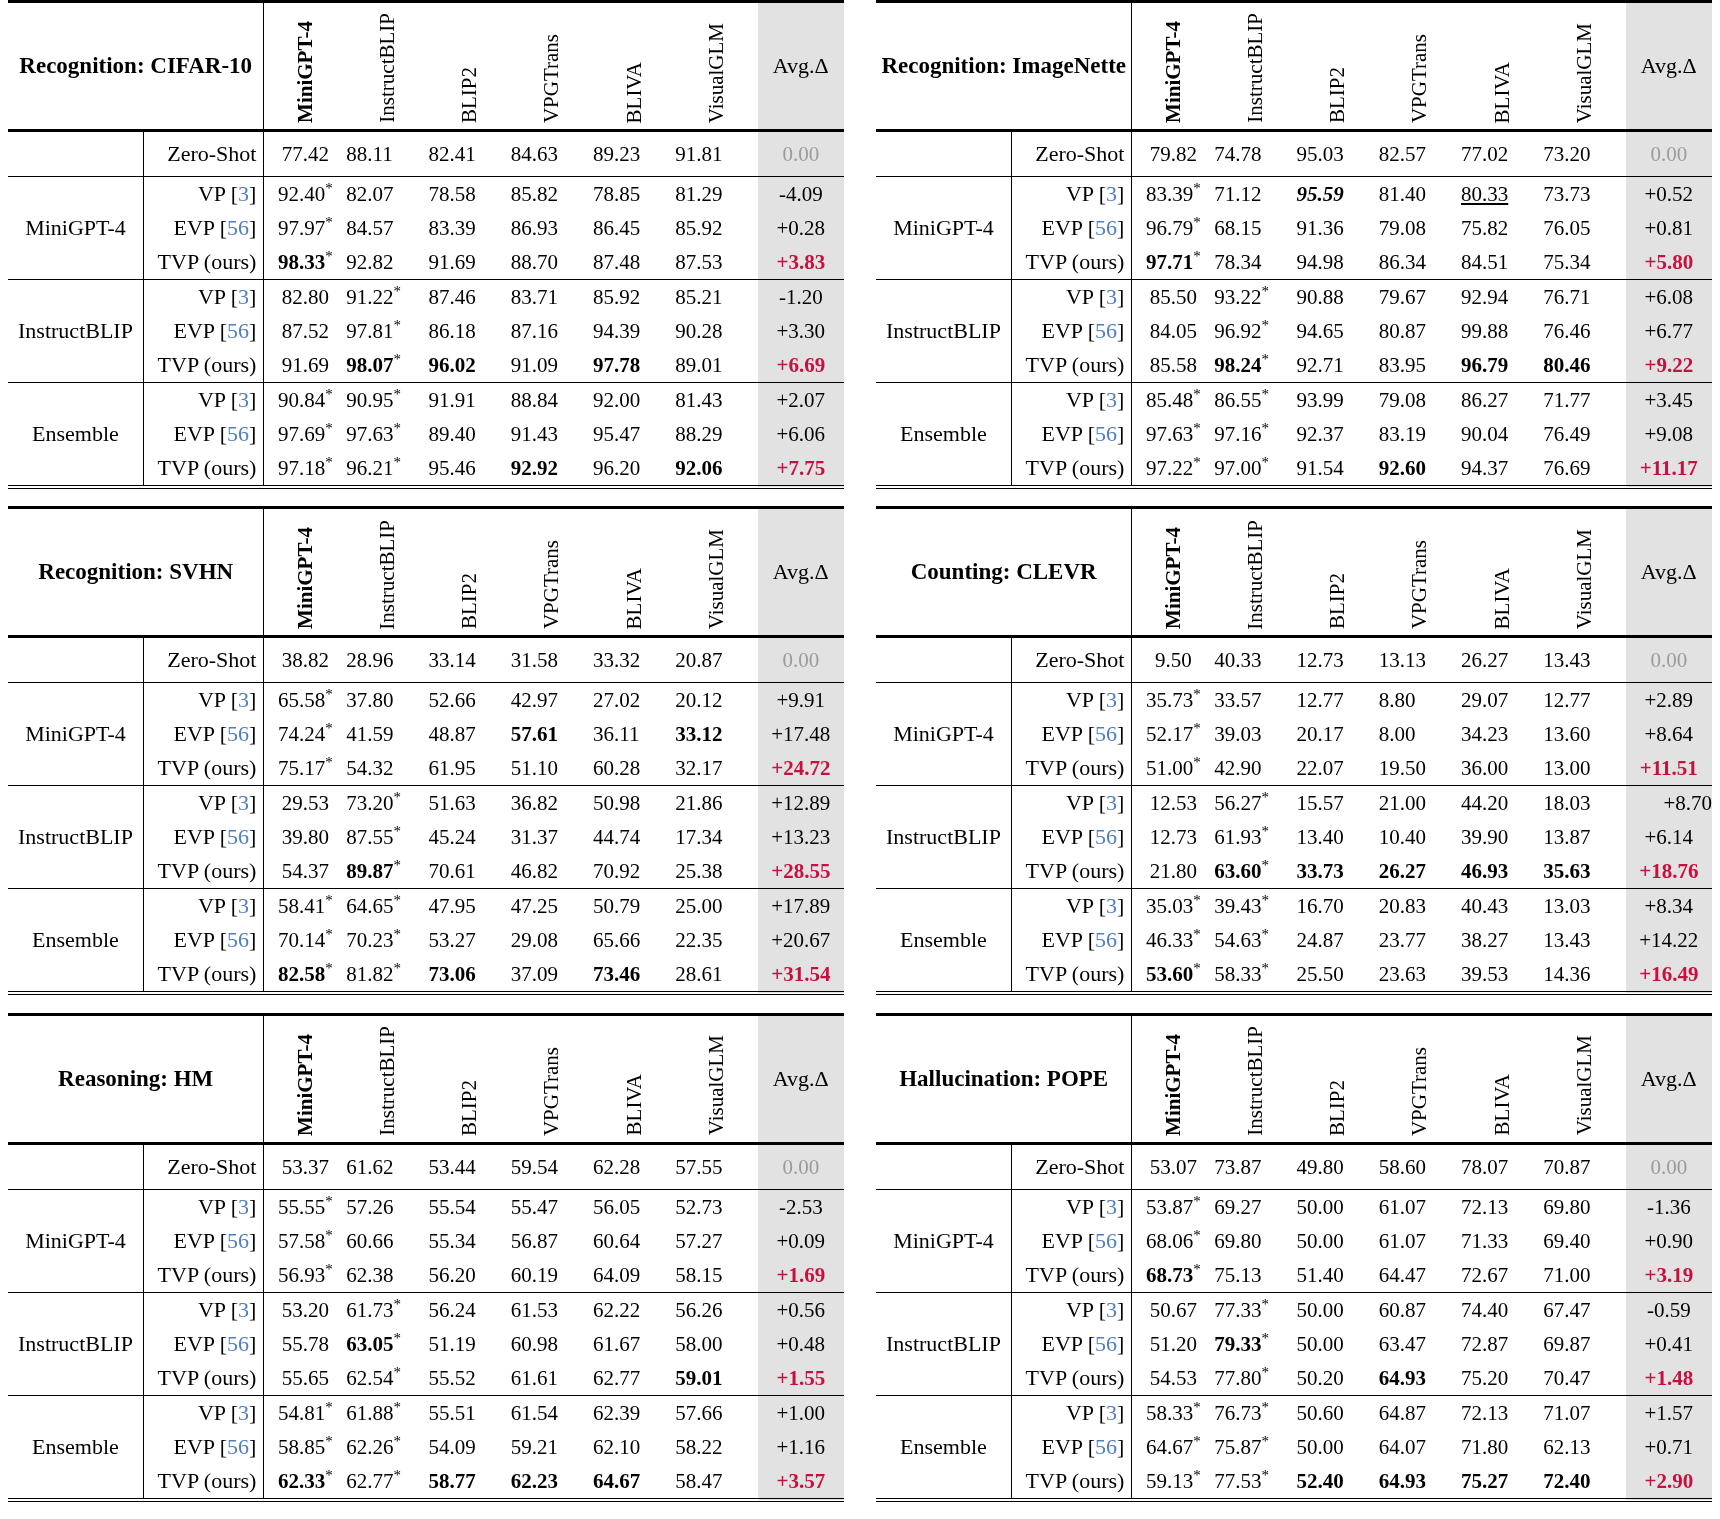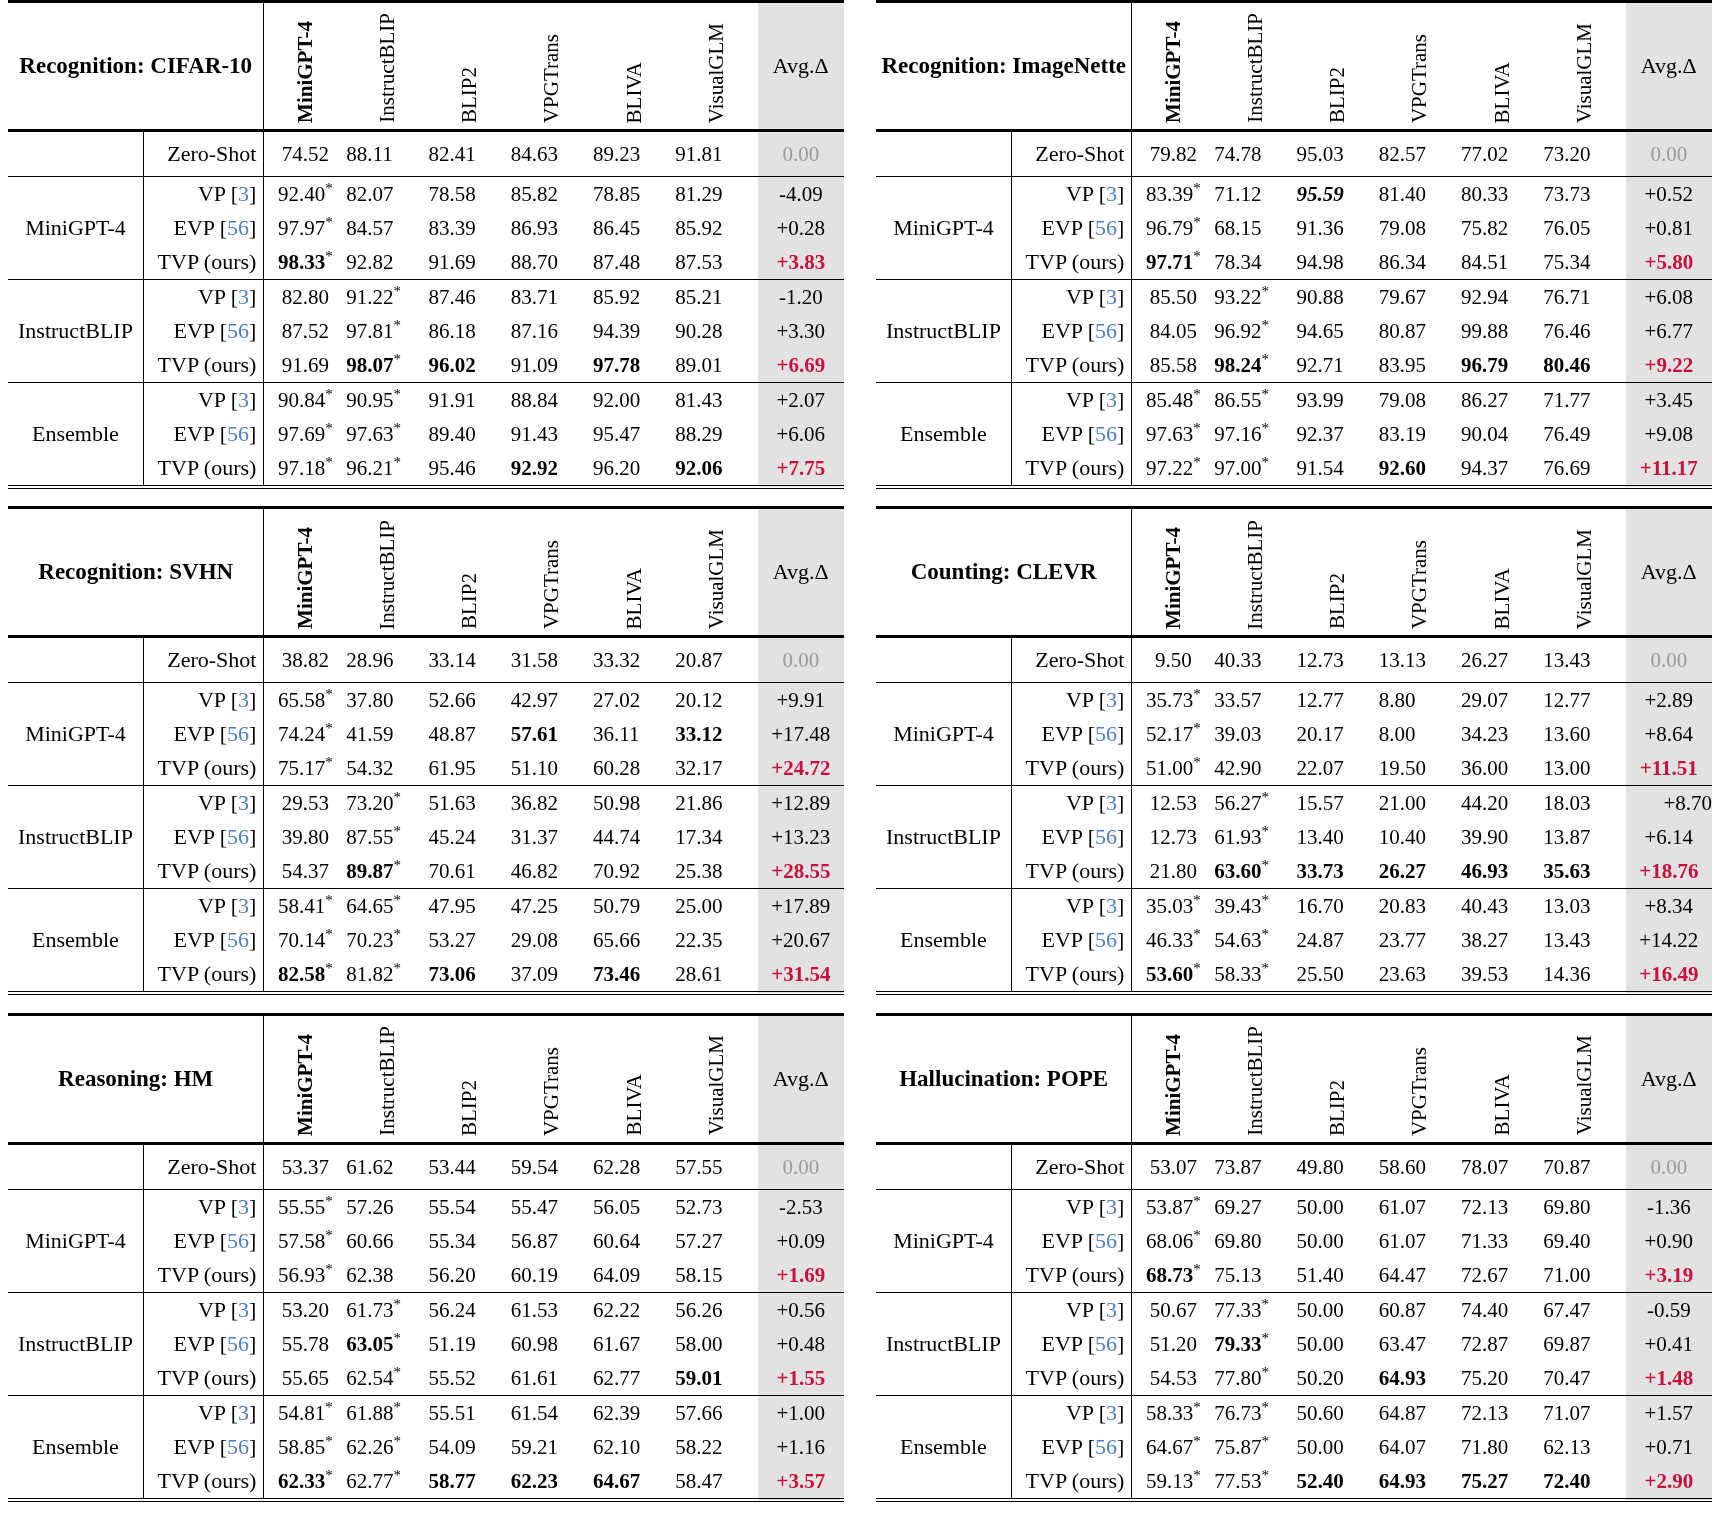--- a/index.html
+++ b/index.html
@@ -112,21 +112,21 @@
               <td class="hdr-rot"><span class="rv">InstructBLIP</span></td>
               <td class="hdr-rot"><span class="rv">BLIP2</span></td>
               <td class="hdr-rot"><span class="rv">VPGTrans</span></td>
               <td class="hdr-rot"><span class="rv">BLIVA</span></td>
               <td class="hdr-rot"><span class="rv">VisualGLM</span></td>
               <td class="hdr-avg">Avg.Δ</td>
             </tr>
             <tr class="rule-top">
               <td class="rowcell zs"></td>
               <td class="c-method rowcell zs">Zero-Shot</td>
-              <td class="rowcell zs c-val first">74.52</td>
+              <td class="rowcell zs c-val first">77.42</td>
               <td class="rowcell zs">88.11</td>
               <td class="rowcell zs">82.41</td>
               <td class="rowcell zs">84.63</td>
               <td class="rowcell zs">89.23</td>
               <td class="rowcell zs">91.81</td>
               <td class="c-avg rowcell zs"><span class="grey">0.00</span></td>
             </tr>
             <tr class="block-sep">
               <td rowspan="3" class="grp-label" style="text-align:center;border-top:1.6px solid #000">MiniGPT-4</td>
               <td class="c-method rowcell" style="border-top:1.6px solid #000;">VP [<span class="cite">3</span>]</td>
@@ -531,21 +531,21 @@
               <td class="rowcell zs">73.20</td>
               <td class="c-avg rowcell zs"><span class="grey">0.00</span></td>
             </tr>
             <tr class="block-sep">
               <td rowspan="3" class="grp-label" style="text-align:center;border-top:1.6px solid #000">MiniGPT-4</td>
               <td class="c-method rowcell" style="border-top:1.6px solid #000;">VP [<span class="cite">3</span>]</td>
               <td class="rowcell c-val first" style="border-top:1.6px solid #000;">83.39<span class="star">*</span></td>
               <td class="rowcell" style="border-top:1.6px solid #000;">71.12</td>
               <td class="rowcell" style="border-top:1.6px solid #000;font-style:italic;"><span class="b">95.59</span></td>
               <td class="rowcell" style="border-top:1.6px solid #000;">81.40</td>
-              <td class="rowcell" style="border-top:1.6px solid #000;">80.33</td>
+              <td class="rowcell" style="border-top:1.6px solid #000;text-decoration:underline;">80.33</td>
               <td class="rowcell" style="border-top:1.6px solid #000;">73.73</td>
               <td class="c-avg rowcell" style="border-top:1.6px solid #000;">+0.52</td>
             </tr>
             <tr>
               <td class="c-method rowcell" style="">EVP [<span class="cite">56</span>]</td>
               <td class="rowcell c-val first" style="">96.79<span class="star">*</span></td>
               <td class="rowcell" style="">68.15</td>
               <td class="rowcell" style="">91.36</td>
               <td class="rowcell" style="">79.08</td>
               <td class="rowcell" style="">75.82</td>

